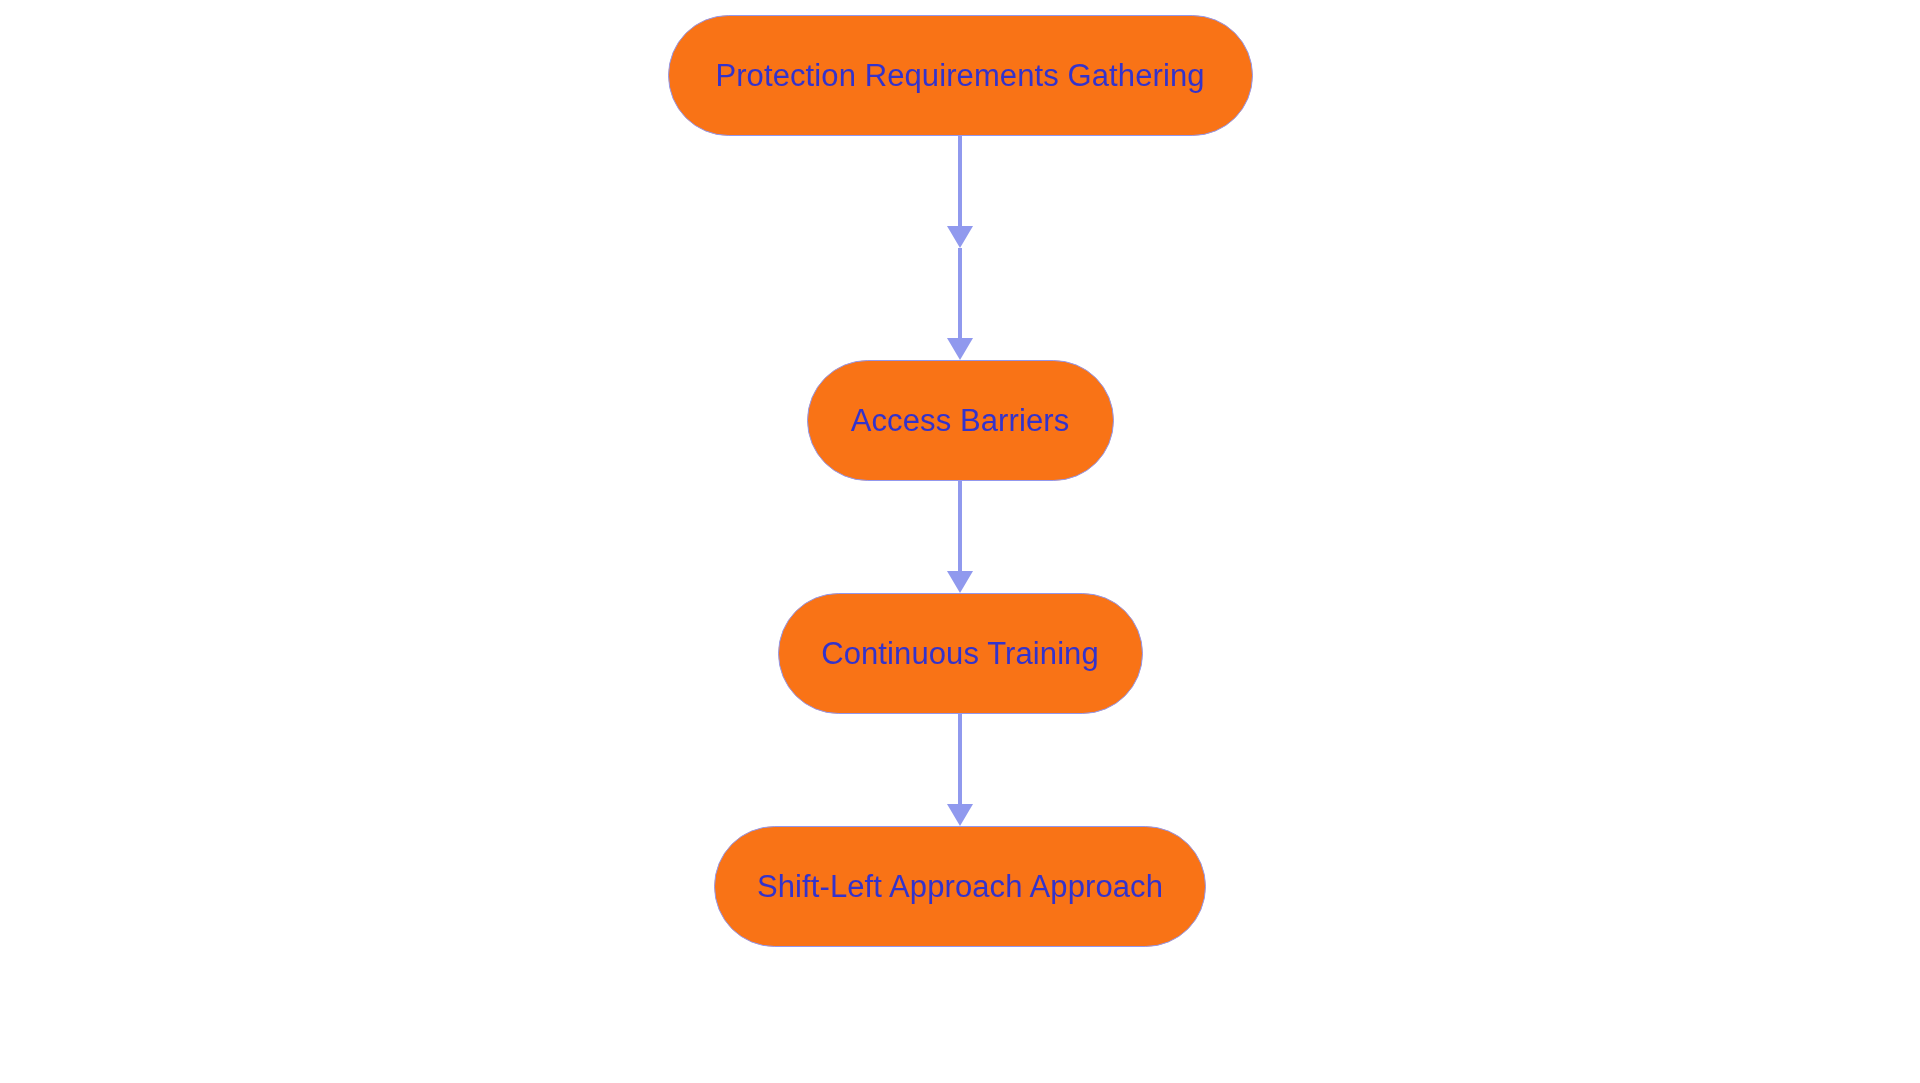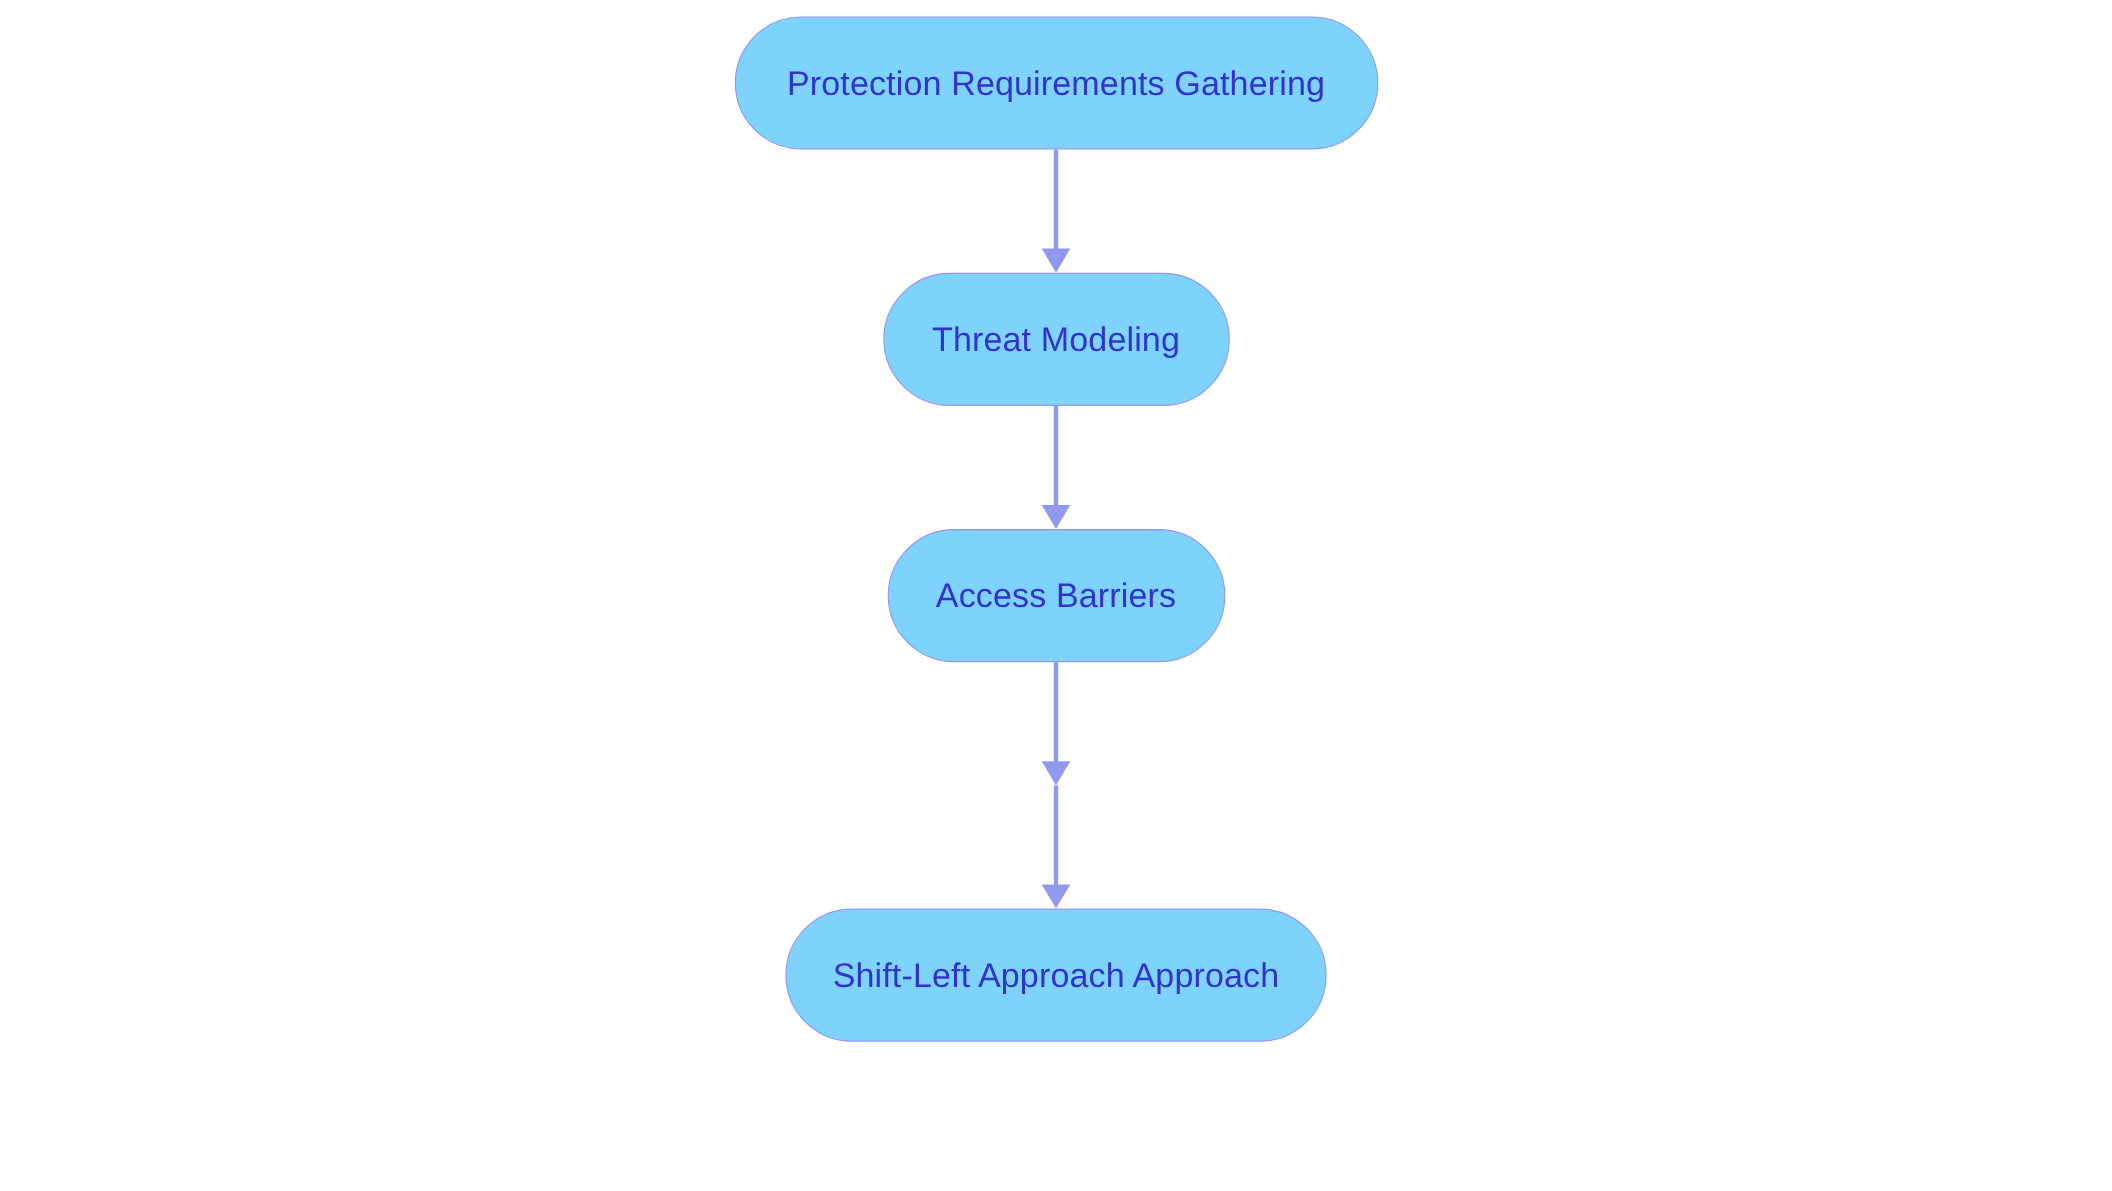--- a/index.html
+++ b/index.html
@@ -31,21 +31,21 @@
     display: flex;
     flex-direction: column;
     align-items: center;
   }
 
   
   .node {
     box-sizing: border-box;
     height: 121px;
     border-radius: 60.5px;
-    background: #7dd3fc;
+    background: #f97316;
     border: 1.6px solid #9397ec;
     display: flex;
     align-items: center;
     justify-content: center;
     flex: 0 0 auto;
     text-align: right;
   }
   .node-label {
     color: #3333cc;
     font-size: 31px;
@@ -102,38 +102,38 @@
 
     <div class="node node-0">
       <span class="node-label">Protection Requirements Gathering</span>
     </div>
 
     <div class="connector">
       <div class="connector-line"></div>
       <div class="connector-head"></div>
     </div>
 
-    <div class="node node-1">
-      <span class="node-label">Threat Modeling</span>
-    </div>
 
     <div class="connector">
       <div class="connector-line"></div>
       <div class="connector-head"></div>
     </div>
 
     <div class="node node-2">
       <span class="node-label">Access Barriers</span>
     </div>
 
     <div class="connector">
       <div class="connector-line"></div>
       <div class="connector-head"></div>
     </div>
 
+    <div class="node node-3">
+      <span class="node-label">Continuous Training</span>
+    </div>
 
     <div class="connector">
       <div class="connector-line"></div>
       <div class="connector-head"></div>
     </div>
 
     <div class="node node-4">
       <span class="node-label">Shift-Left Approach Approach</span>
     </div>
 

